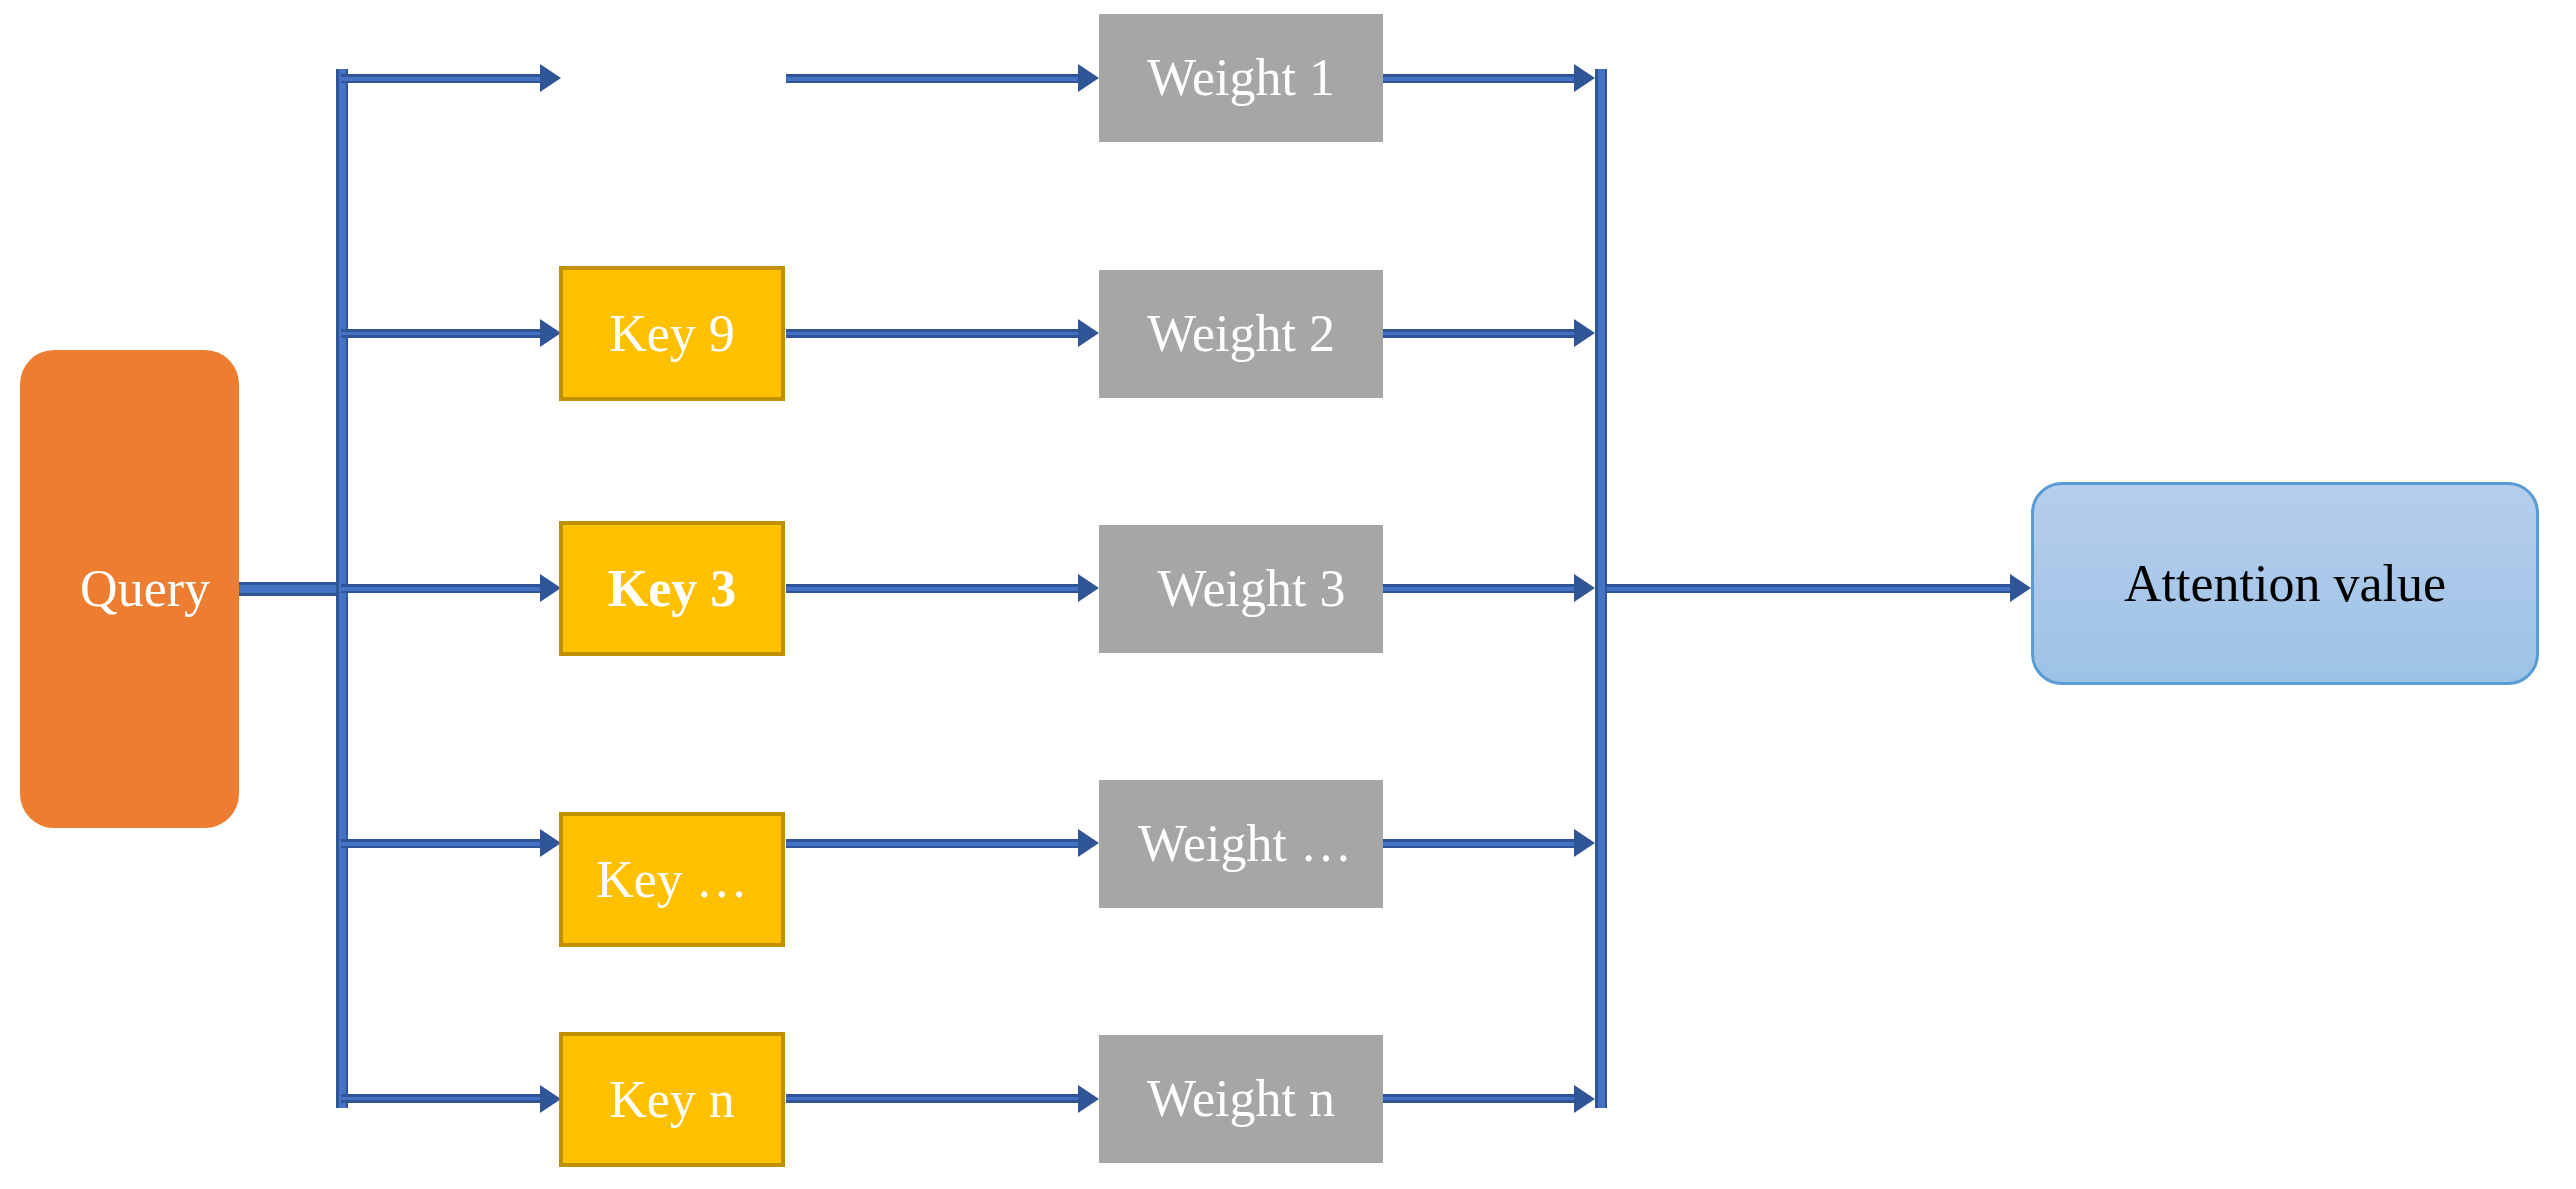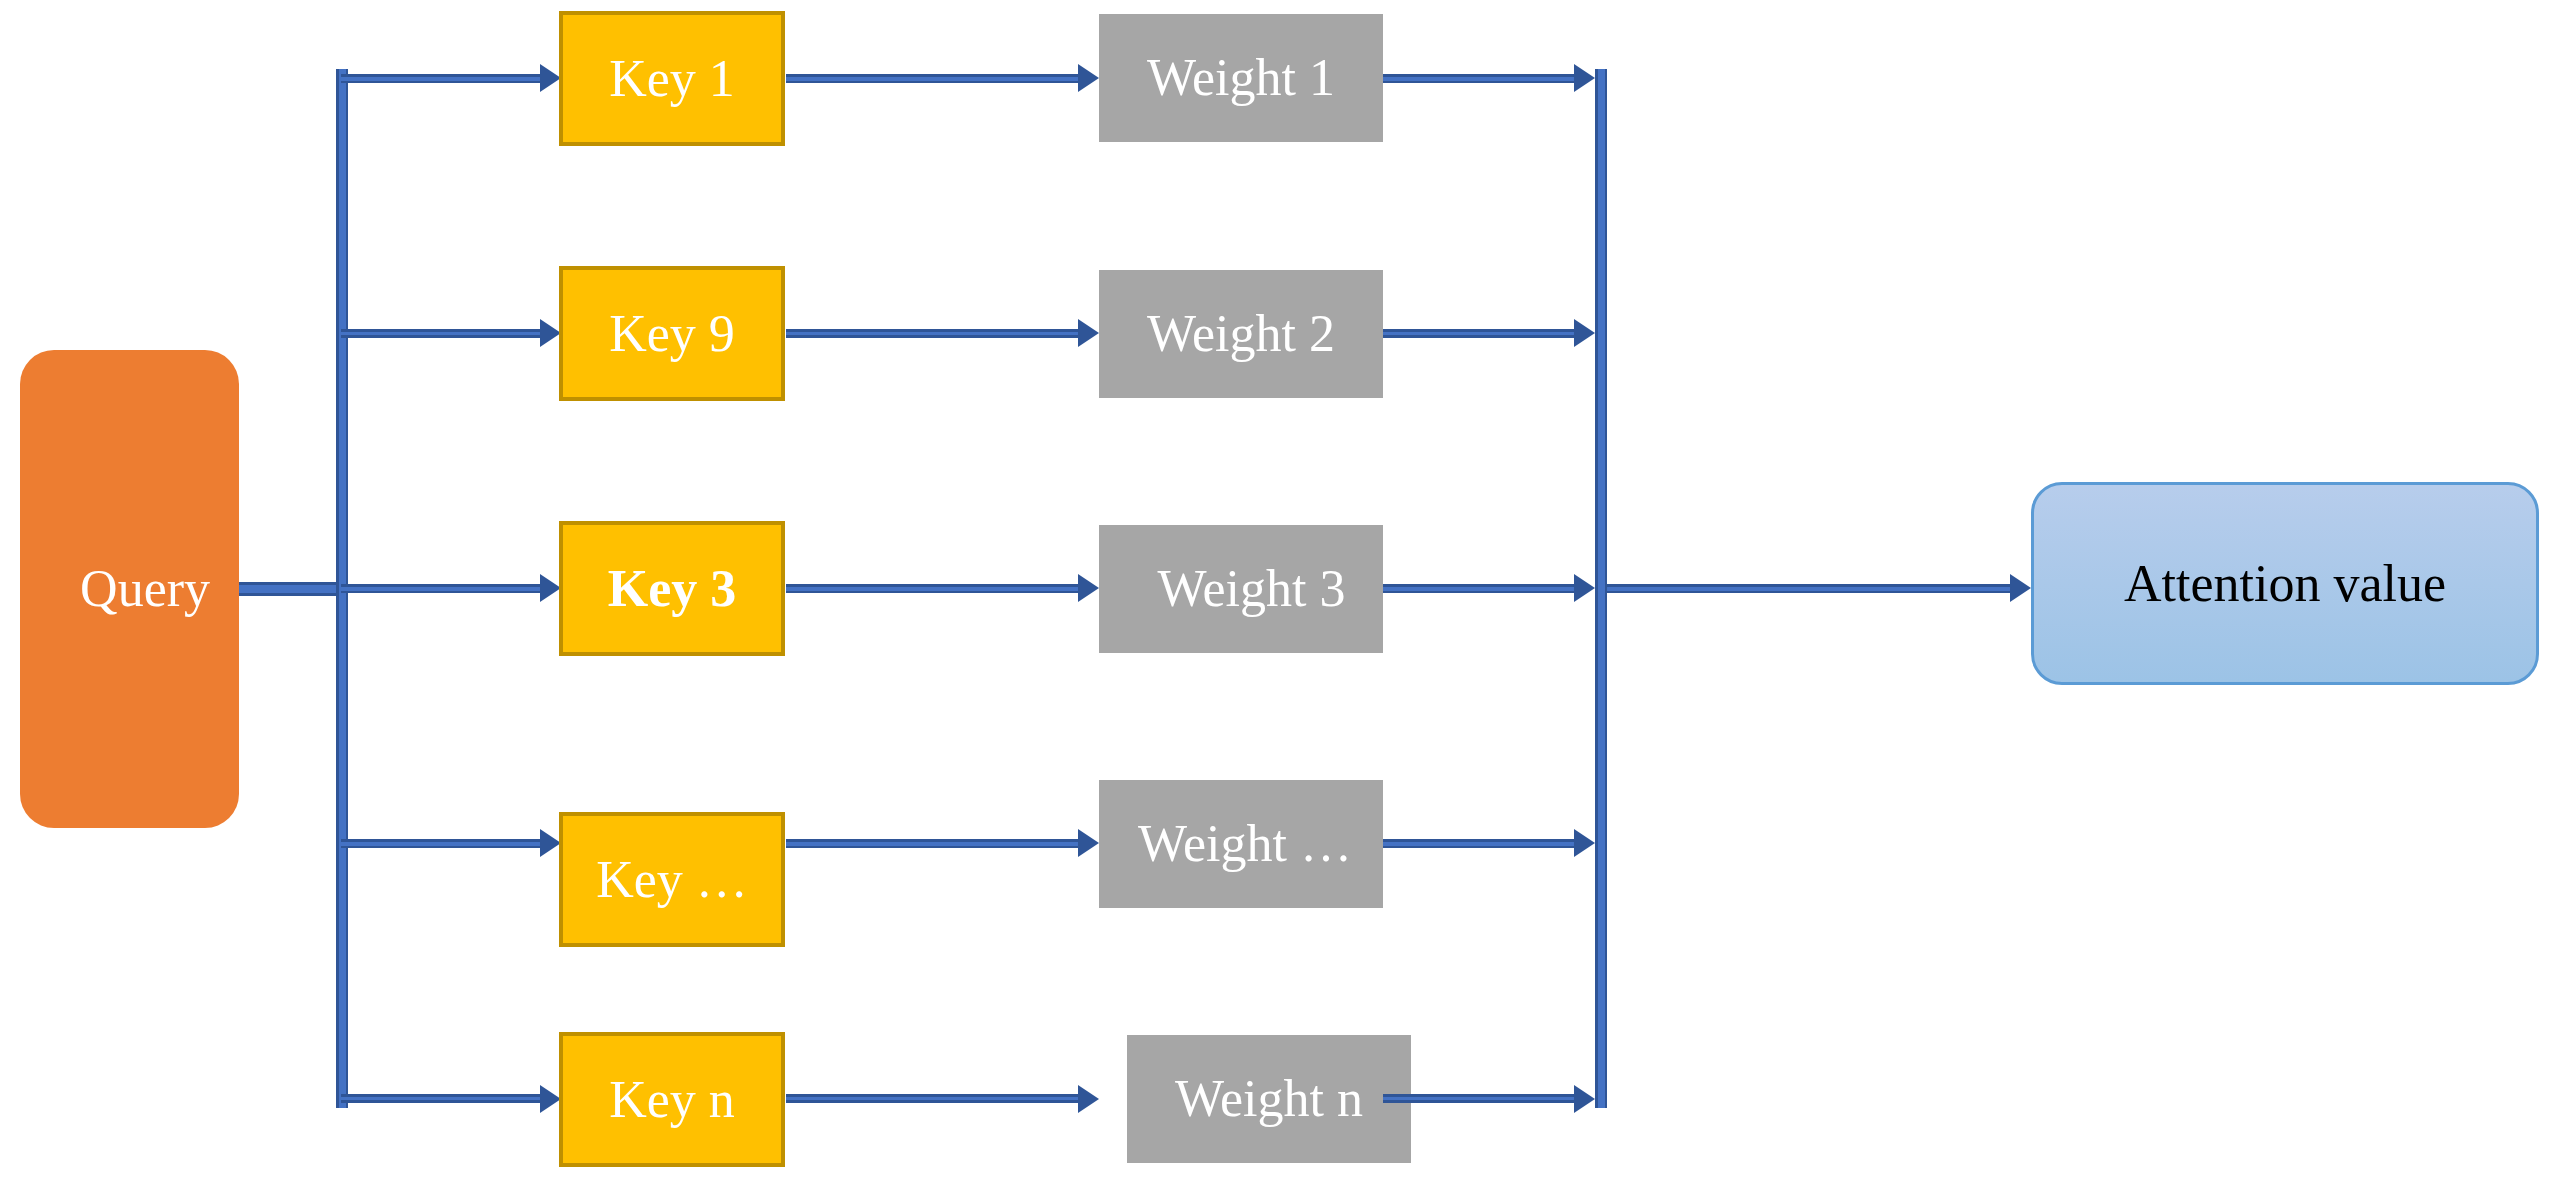--- a/index.html
+++ b/index.html
@@ -91,23 +91,20 @@
   </div>
 
   <div class="shaft-thick" style="left:239px; top:582px; width:103px;"></div>
 
   <div class="trunk-v" style="left:336px;"></div>
 
   <div class="trunk-v" style="left:1595px;"></div>
 
   <div class="shaft-h" style="left:341px; top:74px; width:200px;"></div>
   <div class="head-r" style="left:540px; top:64px;"></div>
-  <div class="node key-node" style="top:11px;">
-    <span class="label">Key 1</span>
-  </div>
   <div class="shaft-h" style="left:786px; top:74px; width:295px;"></div>
   <div class="head-r" style="left:1078px; top:64px;"></div>
   <div class="node weight-node" style="top:14.4px;align-items:center;">
     <span class="label">Weight 1</span>
   </div>
   <div class="shaft-h" style="left:1383px; top:74px; width:194px;"></div>
   <div class="head-r" style="left:1574px; top:64px;"></div>
 
   <div class="shaft-h" style="left:341px; top:329px; width:200px;"></div>
   <div class="head-r" style="left:540px; top:319px;"></div>
@@ -148,21 +145,21 @@
   <div class="shaft-h" style="left:1383px; top:839px; width:194px;"></div>
   <div class="head-r" style="left:1574px; top:829px;"></div>
 
   <div class="shaft-h" style="left:341px; top:1094px; width:200px;"></div>
   <div class="head-r" style="left:540px; top:1085px;"></div>
   <div class="node key-node" style="top:1032px;">
     <span class="label">Key n</span>
   </div>
   <div class="shaft-h" style="left:786px; top:1094px; width:295px;"></div>
   <div class="head-r" style="left:1078px; top:1085px;"></div>
-  <div class="node weight-node" style="top:1035px;margin-left:28px;">
+  <div class="node weight-node" style="top:1035px;">
     <span class="label">Weight n</span>
   </div>
   <div class="shaft-h" style="left:1383px; top:1094px; width:194px;"></div>
   <div class="head-r" style="left:1574px; top:1085px;"></div>
 
   <div class="shaft-h" style="left:1607px; top:584px; width:403px;"></div>
   <div class="head-r" style="left:2010px; top:574px;"></div>
 
   <div class="node attention-node">
     <span class="label">Attention value</span>

